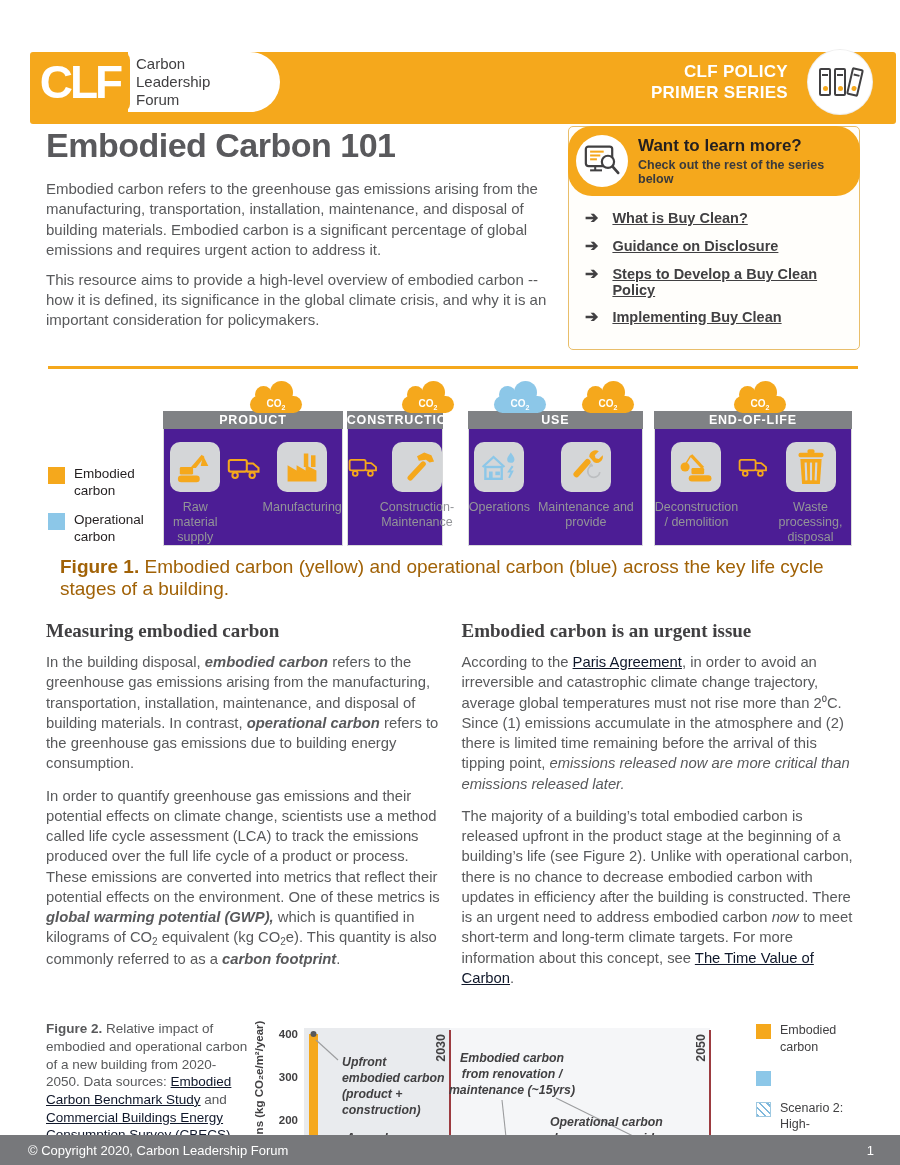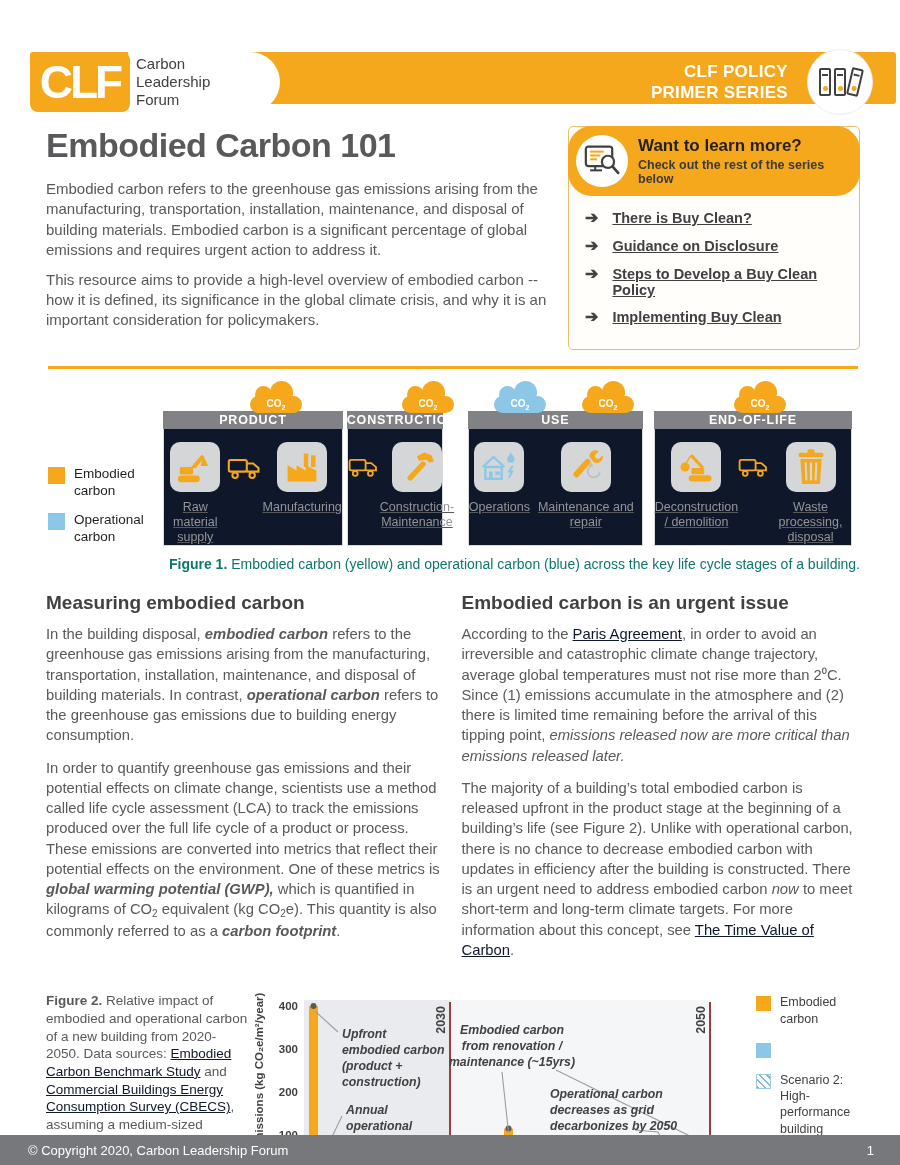--- a/index.html
+++ b/index.html
@@ -1,20 +1,20 @@
 <!DOCTYPE html>
 <html><head>
 <meta charset="utf-8">
 <style>
   * { margin:0; padding:0; box-sizing:border-box; }
   html,body { background:#fff; }
   body { width:900px; height:1165px; position:relative; font-family:"Liberation Sans", sans-serif; color:#58595B; overflow:hidden; }
 
   
-  .banner { position:absolute; left:30px; right:4px; top:52px; height:52px; background:#F5A81C; border-radius:3px; }
+  .banner { position:absolute; left:30px; right:4px; top:52px; height:72px; background:#F5A81C; border-radius:3px; }
   .clf-box { position:absolute; left:0; top:0; width:100px; height:60px; background:#F5A81C; border-radius:8px; display:flex; align-items:center; justify-content:center; z-index:3; }
   .clf-box span { color:#fff; font-size:46px; font-weight:800; letter-spacing:-3px; }
   .org-pill { position:absolute; left:98px; top:0; width:152px; height:60px; background:#fff; border-radius:0 36px 36px 0; z-index:2; display:flex; align-items:center; padding-left:8px; }
   .org-pill .org-lines { font-size:15px; line-height:1.18; color:#414042; font-weight:500; }
   .series { position:absolute; right:108px; top:0; height:60px; display:flex; flex-direction:column; justify-content:center; text-align:right; color:#fff; font-weight:800; font-size:17px; line-height:1.25; letter-spacing:.3px; }
   .band-circle { position:absolute; right:24px; top:-2px; width:64px; height:64px; border-radius:50%; background:#fff; box-shadow:0 0 0 1px #eee; display:flex; align-items:center; justify-content:center; gap:3px; }
   .binder { width:12px; height:28px; border:2px solid #414042; border-radius:2px; background:#fff; position:relative; }
   .binder::before { content:""; position:absolute; left:1px; right:1px; top:4px; height:2px; background:#414042; }
   .binder::after { content:""; position:absolute; left:50%; bottom:3px; width:5px; height:5px; margin-left:-2.5px; border-radius:50%; background:#F5A81C; }
   .binder.tilt { transform:rotate(13deg); }
@@ -52,36 +52,36 @@
   .fig1-legend { position:absolute; left:2px; top:85px; }
   .leg-item { display:flex; gap:9px; margin-bottom:12px; align-items:flex-start; }
   .leg-sw { width:17px; height:17px; flex:none; margin-top:1px; }
   .leg-item .leg-lab { font-size:13.5px; color:#231f20; line-height:1.25; width:86px; }
   .sw-orange { background:#F5A81C; }
   .sw-blue { background:#8CC7E8; }
 
   .stages { position:absolute; left:117px; top:30px; width:689px; display:flex; }
   .stage { display:flex; flex-direction:column; }
   .stage-head { height:18px; background:#808285; color:#fff; font-size:12.5px; font-weight:700; letter-spacing:.8px; text-align:center; line-height:18px; }
-  .stage-body { border:1px solid #d9dadb; border-top:none; background:#0f172a; flex:1; display:flex; justify-content:space-evenly; align-items:flex-start; padding-top:13px; height:115px;text-decoration:underline; }
+  .stage-body { border:1px solid #d9dadb; border-top:none; background:#4c1d95; flex:1; display:flex; justify-content:space-evenly; align-items:flex-start; padding-top:13px; height:115px; }
   .sitem { display:flex; flex-direction:column; align-items:center; }
   .tile { width:50px; height:50px; background:#D4D6D8; border-radius:10px; display:flex; align-items:center; justify-content:center; }
   .slabel { font-size:12.5px; color:#939598; text-align:center; line-height:1.2; margin-top:8px; }
   .truck-mid { margin-top:14px; }
   .w-product { width:185px; margin-right:4px; }
   .w-constr { width:96px; margin-right:25px; }
   .w-use { width:180px; margin-right:11px; }
   .w-eol { width:204px; }
 
-  .fig1-caption { margin-top:12px; padding-left:14px; font-size:14px; color:#0f766e;text-align:right; }
+  .fig1-caption { margin-top:12px; padding-left:14px; font-size:19px; color:#a16207; }
 
   
   .cols { display:flex; gap:17px; margin-top:20px; }
   .col { flex:1; }
-  .col h2 { font-size:19px; font-weight:800; color:#414042; margin-bottom:10px; }
+  .col h2 { font-size:19px; font-weight:800; color:#414042; margin-bottom:10px;font-family:Liberation Serif, serif; }
   .col p { font-size:14.8px; line-height:1.37; margin-bottom:12px; }
   .b { font-weight:700; }
   .i { font-style:italic; }
   .bi { font-weight:700; font-style:italic; }
   .sub { font-size:10px; vertical-align:-3px; }
   .link { color:#0f172a; text-decoration:underline; cursor:pointer; }
 
   
   .fig2-row { display:flex; margin-top:14px; }
   .fig2-cap { width:204px; flex:none; font-size:13.5px; line-height:1.31; padding-top:6px; }
@@ -143,21 +143,21 @@
           </svg>
         </div>
         <div>
           <div class="learn-title">Want to learn more?</div>
           <div class="learn-sub">Check out the rest of the series below</div>
         </div>
       </div>
       <div class="learn-links">
         <div class="learn-link-row">
             <span class="learn-arrow">➔</span>
-            <a class="learn-link">There is Buy Clean?</a>
+            <a class="learn-link">What is Buy Clean?</a>
           </div>
         <div class="learn-link-row">
             <span class="learn-arrow">➔</span>
             <a class="learn-link">Guidance on Disclosure</a>
           </div>
         <div class="learn-link-row">
             <span class="learn-arrow">➔</span>
             <a class="learn-link">Steps to Develop a Buy Clean Policy</a>
           </div>
         <div class="learn-link-row">
@@ -291,21 +291,21 @@
           </div>
           <div class="sitem">
             <div class="tile">
               <svg width="38" height="38" viewBox="0 0 44 44">
                   <rect x="4" y="20" width="26" height="7" rx="3.5" transform="rotate(-48 17 23)" fill="#F5A81C"></rect>
                   <path d="M26 12 a8 8 0 0 1 12 -7 l-5 5 l1 4 l4 1 l5 -5 a8 8 0 0 1 -11 9 z" fill="#F5A81C" transform="scale(0.92) translate(2,-1)"></path>
                   <path d="M38 28 a7 7 0 1 1 -8 -8" fill="none" stroke="#BCBEC0" stroke-width="2"></path>
                   <path d="M28 17 l2 4 l-5 0 z" fill="#BCBEC0"></path>
                 </svg>
             </div>
-            <div class="slabel">Maintenance and repair</div>
+            <div class="slabel">Maintenance and provide</div>
           </div>
         </div>
       </div>
 
       <div class="stage w-eol">
         <div class="stage-head">END-OF-LIFE</div>
         <div class="stage-body">
           <div class="sitem">
             <div class="tile">
               <svg width="40" height="32" viewBox="0 0 44 34">

